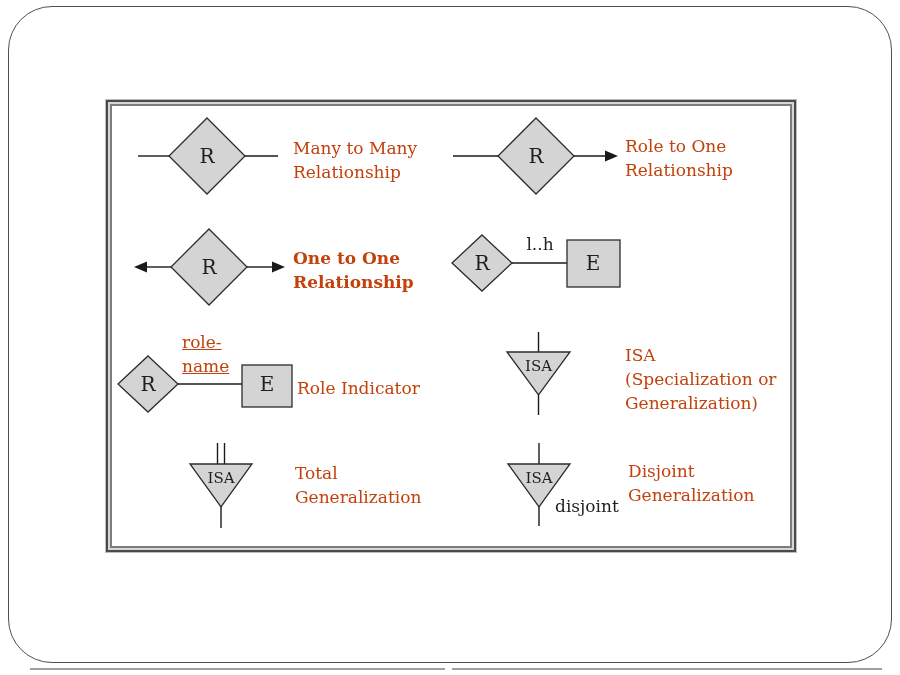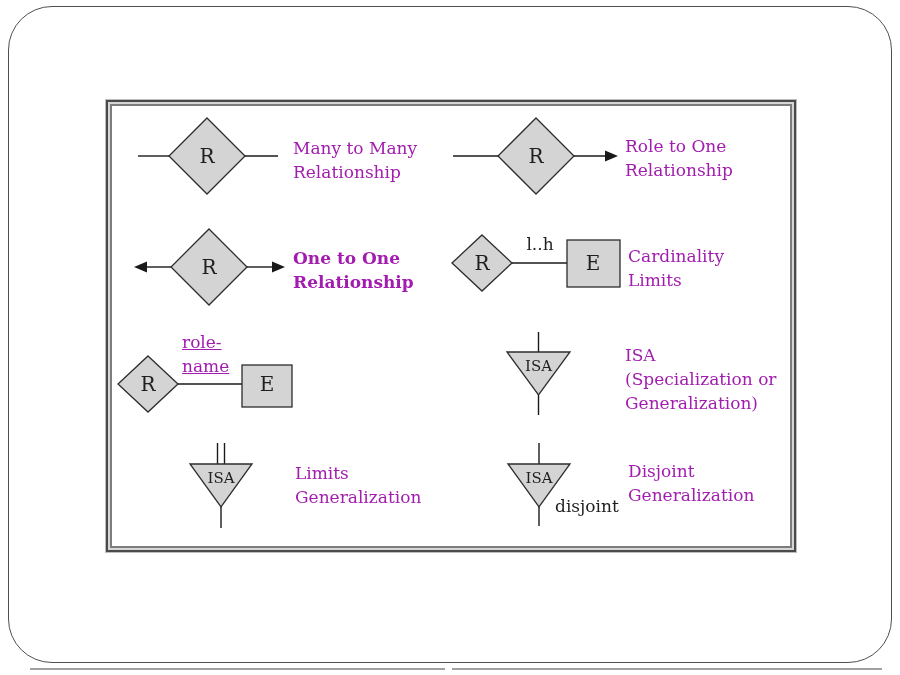--- a/index.html
+++ b/index.html
@@ -46,21 +46,21 @@
     fill: #1f1f1f;
   }
   .t-r   { font-size: 20px; }
   .t-e   { font-size: 20px; }
   .t-isa { font-size: 15px; }
   .t-sm  { font-size: 17px; }
   .entry-label {
     position: absolute;
     font-size: 17px;
     line-height: 24px;
-    color: #a21caf;
+    color: #c2410c;
     white-space: pre-line;
   }
 </style>
 </head>
 <body>
 
 <div class="slide">
   <div class="slide-frame"></div>
   <div class="bottom-edge seg1"></div>
   <div class="bottom-edge seg2"></div>
@@ -132,26 +132,25 @@
         <text class="t-sm" x="450" y="413" text-anchor="start">disjoint</text>
       </g>
     </svg>
 
     <div class="entry-label" style="left:188px; top:37px;">Many to Many
 Relationship</div>
     <div class="entry-label" style="left:520px; top:35px;">Role to One
 Relationship</div>
     <div class="entry-label" style="left:188px; top:147px;font-weight:bold;">One to One
 Relationship</div>
-    <div class="entry-label" style="left:523px; top:145px;">Cardinality
-Limits</div>
+    <div class="entry-label" style="left:192px; top:277px;">Role Indicator</div>
     <div class="entry-label" style="left:520px; top:244px;">ISA
 (Specialization or
 Generalization)</div>
-    <div class="entry-label" style="left:190px; top:362px;">Limits
+    <div class="entry-label" style="left:190px; top:362px;">Total
 Generalization</div>
     <div class="entry-label" style="left:523px; top:360px;">Disjoint
 Generalization</div>
 
     <div class="entry-label" style="left:77px; top:231px;text-decoration:underline;">role-
 name</div>
   </div>
 </div>
 
 </body></html>

